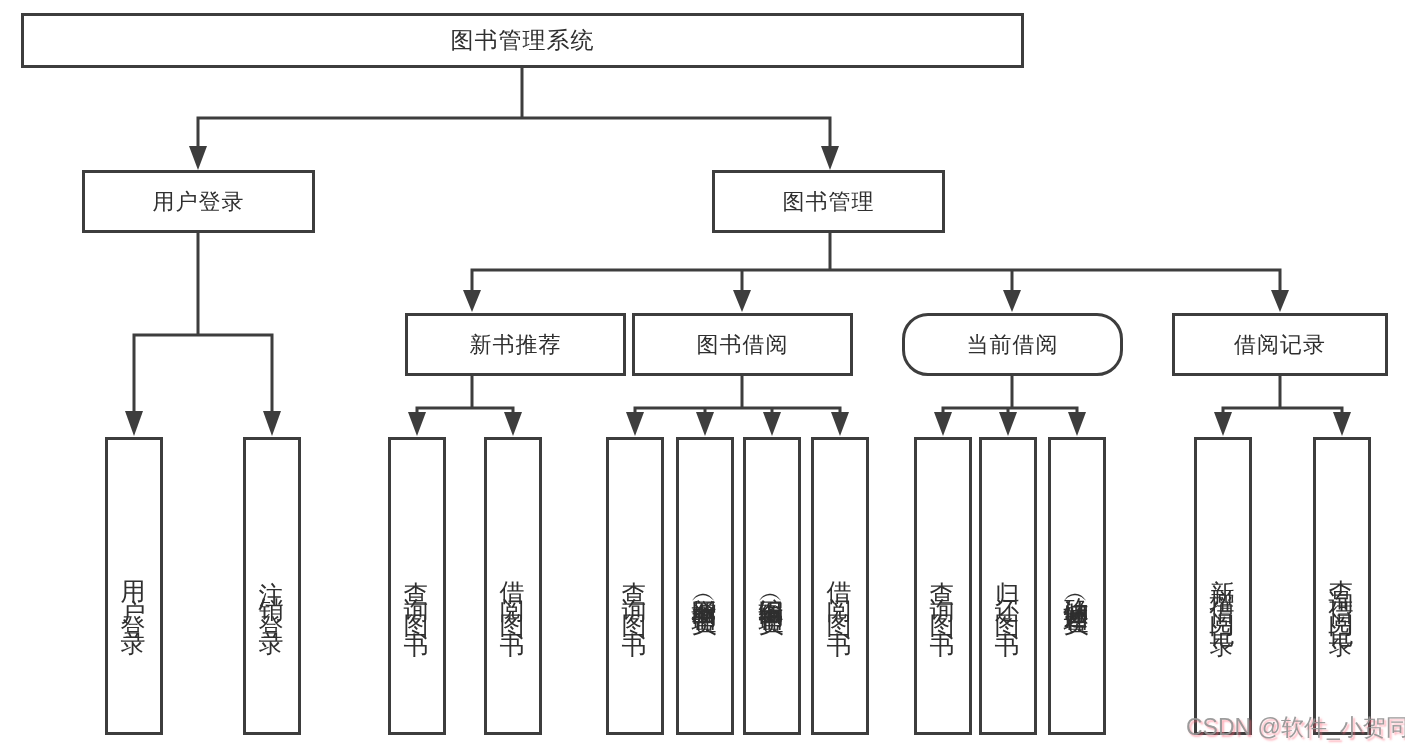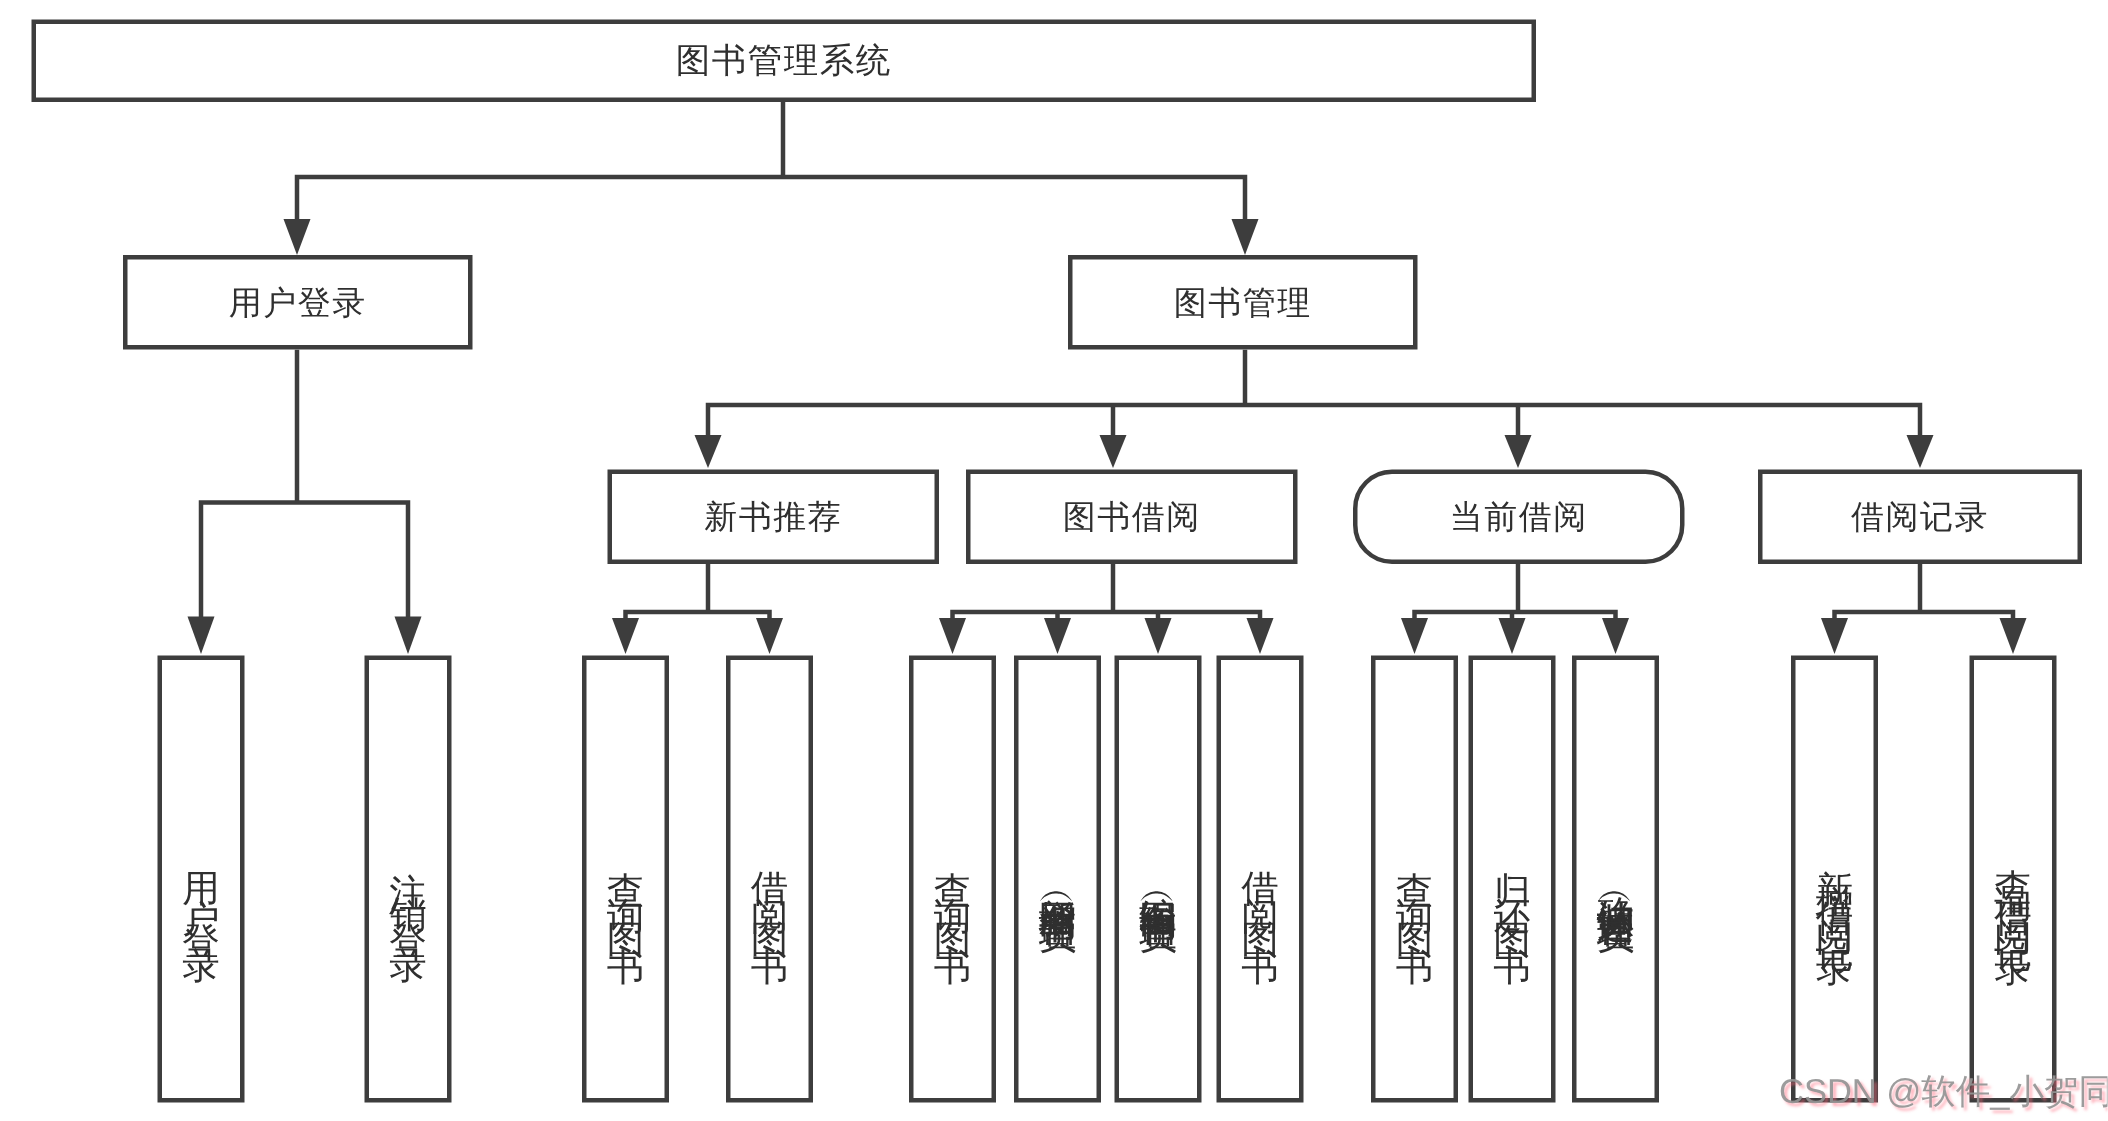--- a/index.html
+++ b/index.html
@@ -110,21 +110,21 @@
   <div class="node hnode" style="left:82px;top:170px;width:233px;height:63px;">
     <span>用户登录</span>
   </div>
   <div class="node hnode" style="left:712px;top:170px;width:233px;height:63px;">
     <span>图书管理</span>
   </div>
 
   <div class="node hnode" style="left:362px;top:313px;width:221px;height:63px;margin-left:43px;">
     <span>新书推荐</span>
   </div>
-  <div class="node hnode" style="left:632px;top:313px;width:221px;height:63px;margin-left:12px;">
+  <div class="node hnode" style="left:632px;top:313px;width:221px;height:63px;">
     <span>图书借阅</span>
   </div>
   <div class="node hnode" style="left:902px;top:313px;width:221px;height:63px;border-radius:26px;">
     <span>当前借阅</span>
   </div>
   <div class="node hnode" style="left:1172px;top:313px;width:216px;height:63px;">
     <span>借阅记录</span>
   </div>
 
   <div class="node vnode" style="left:105px;">

